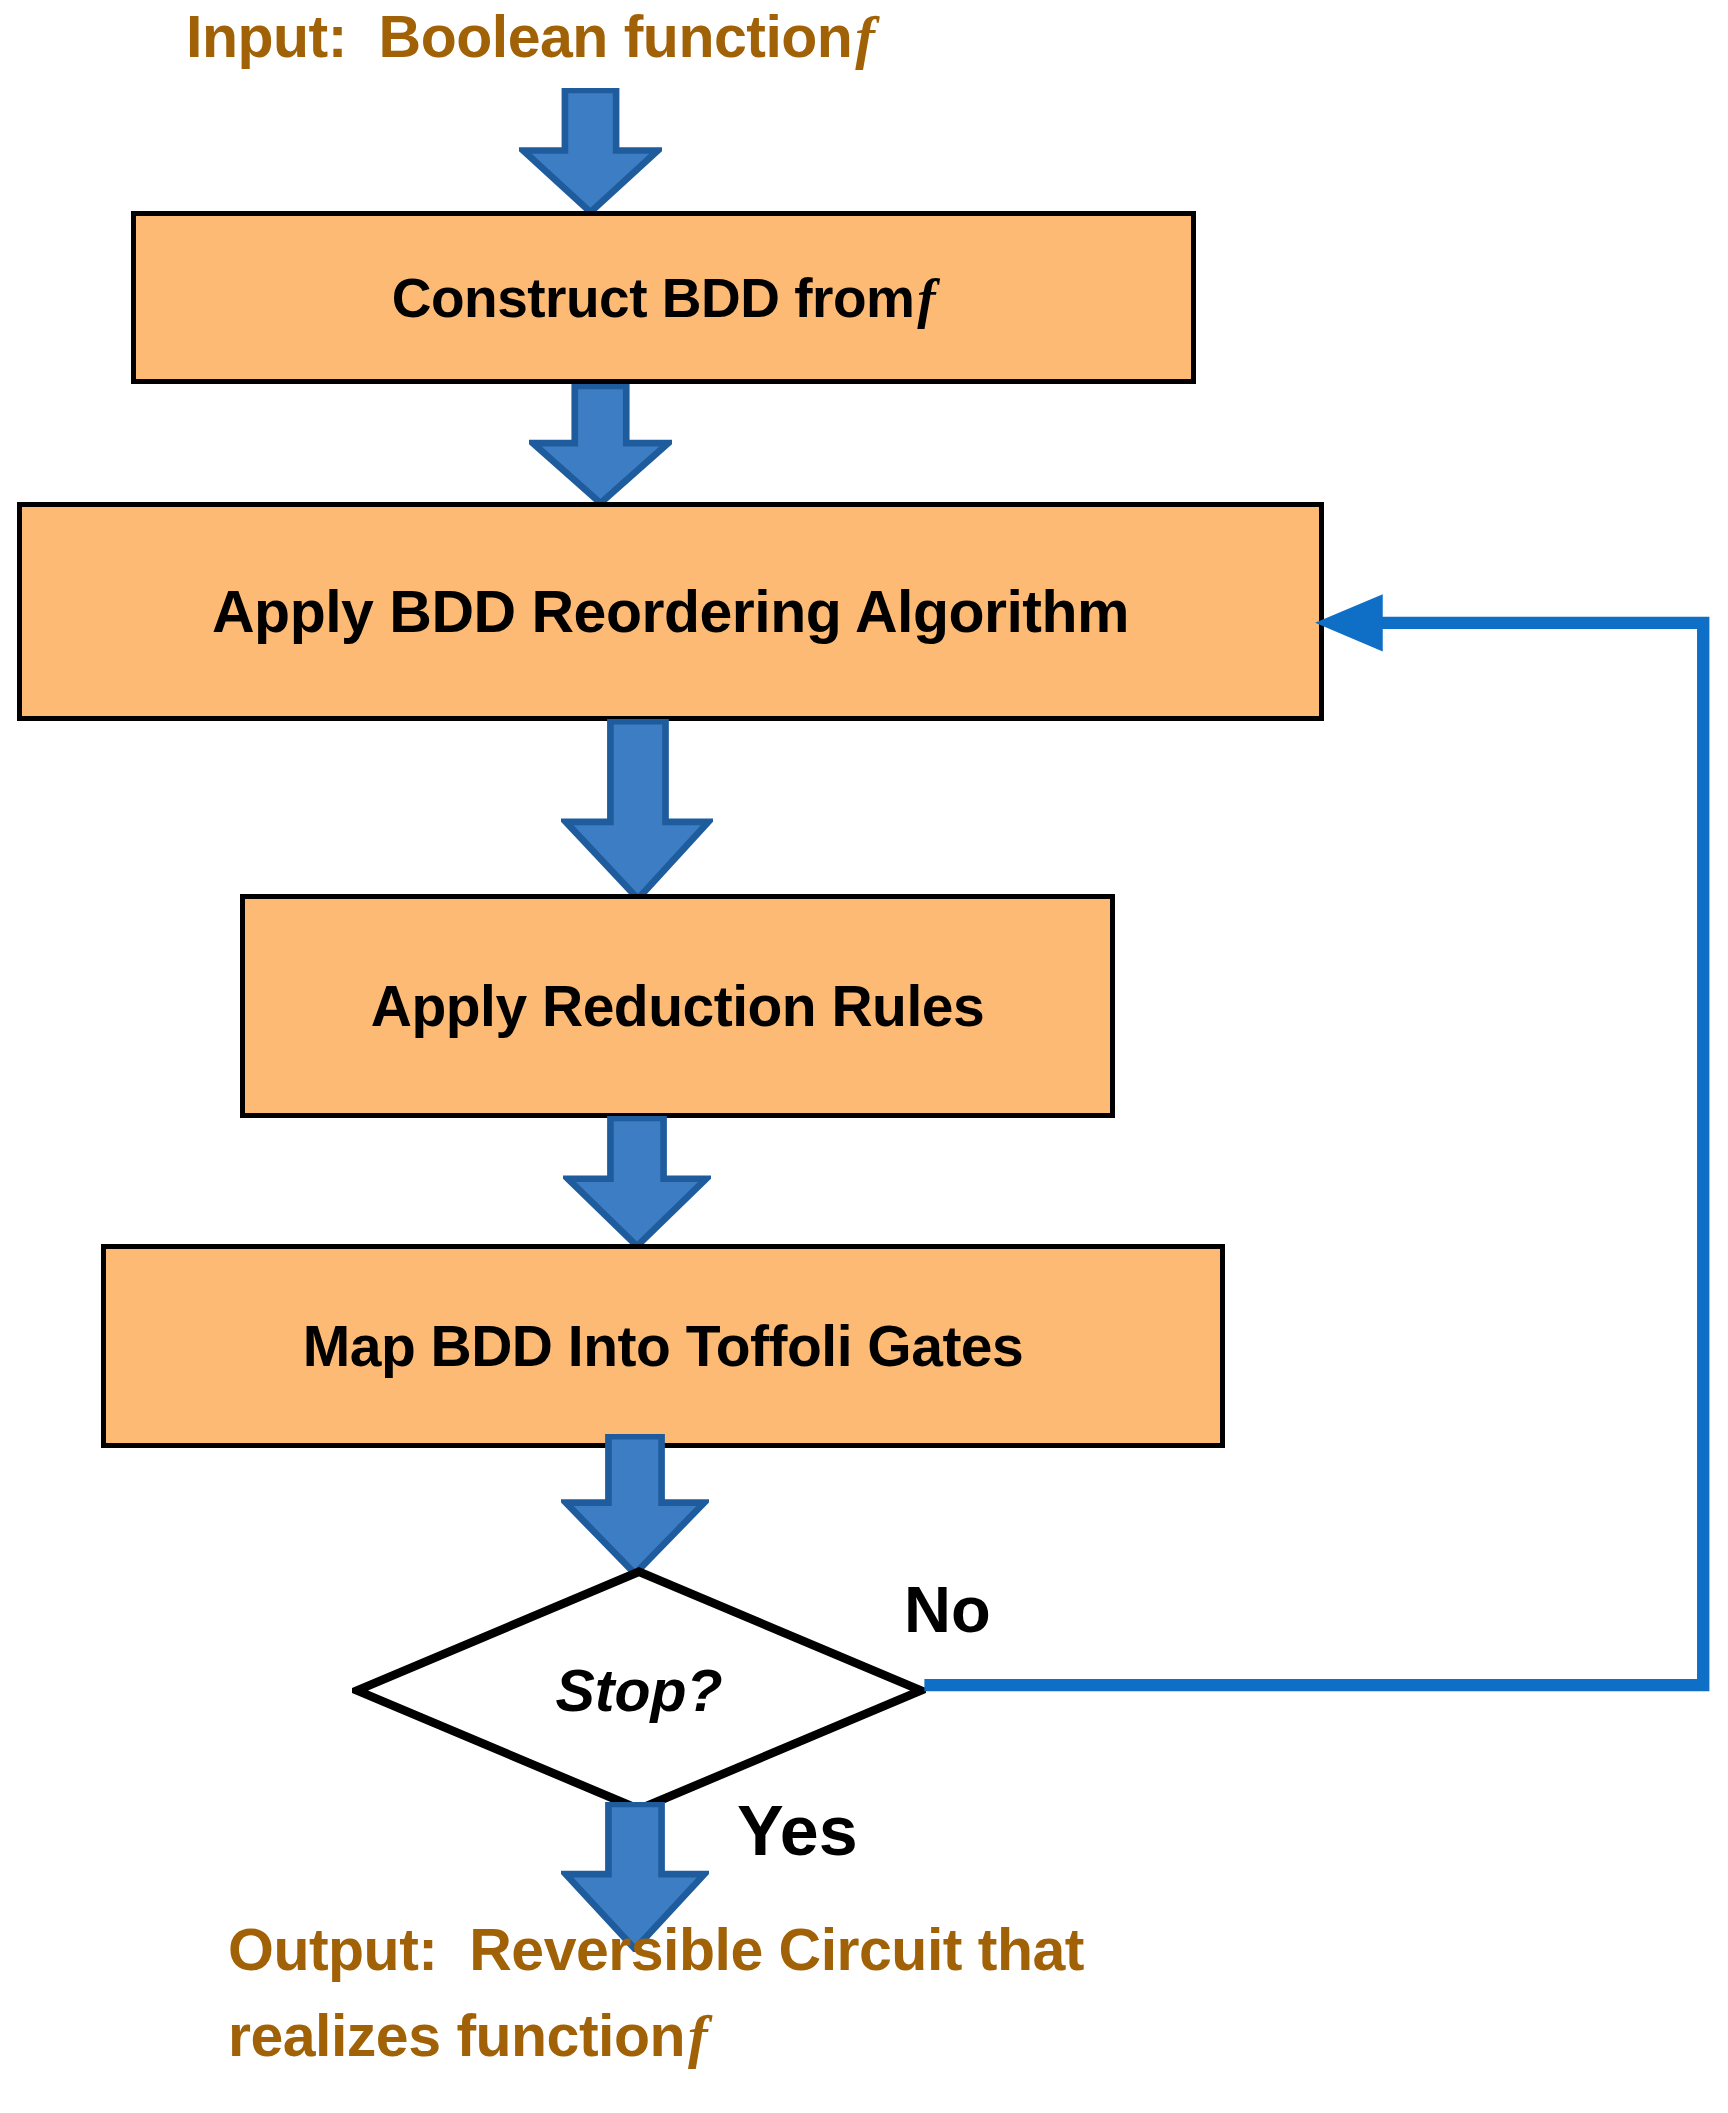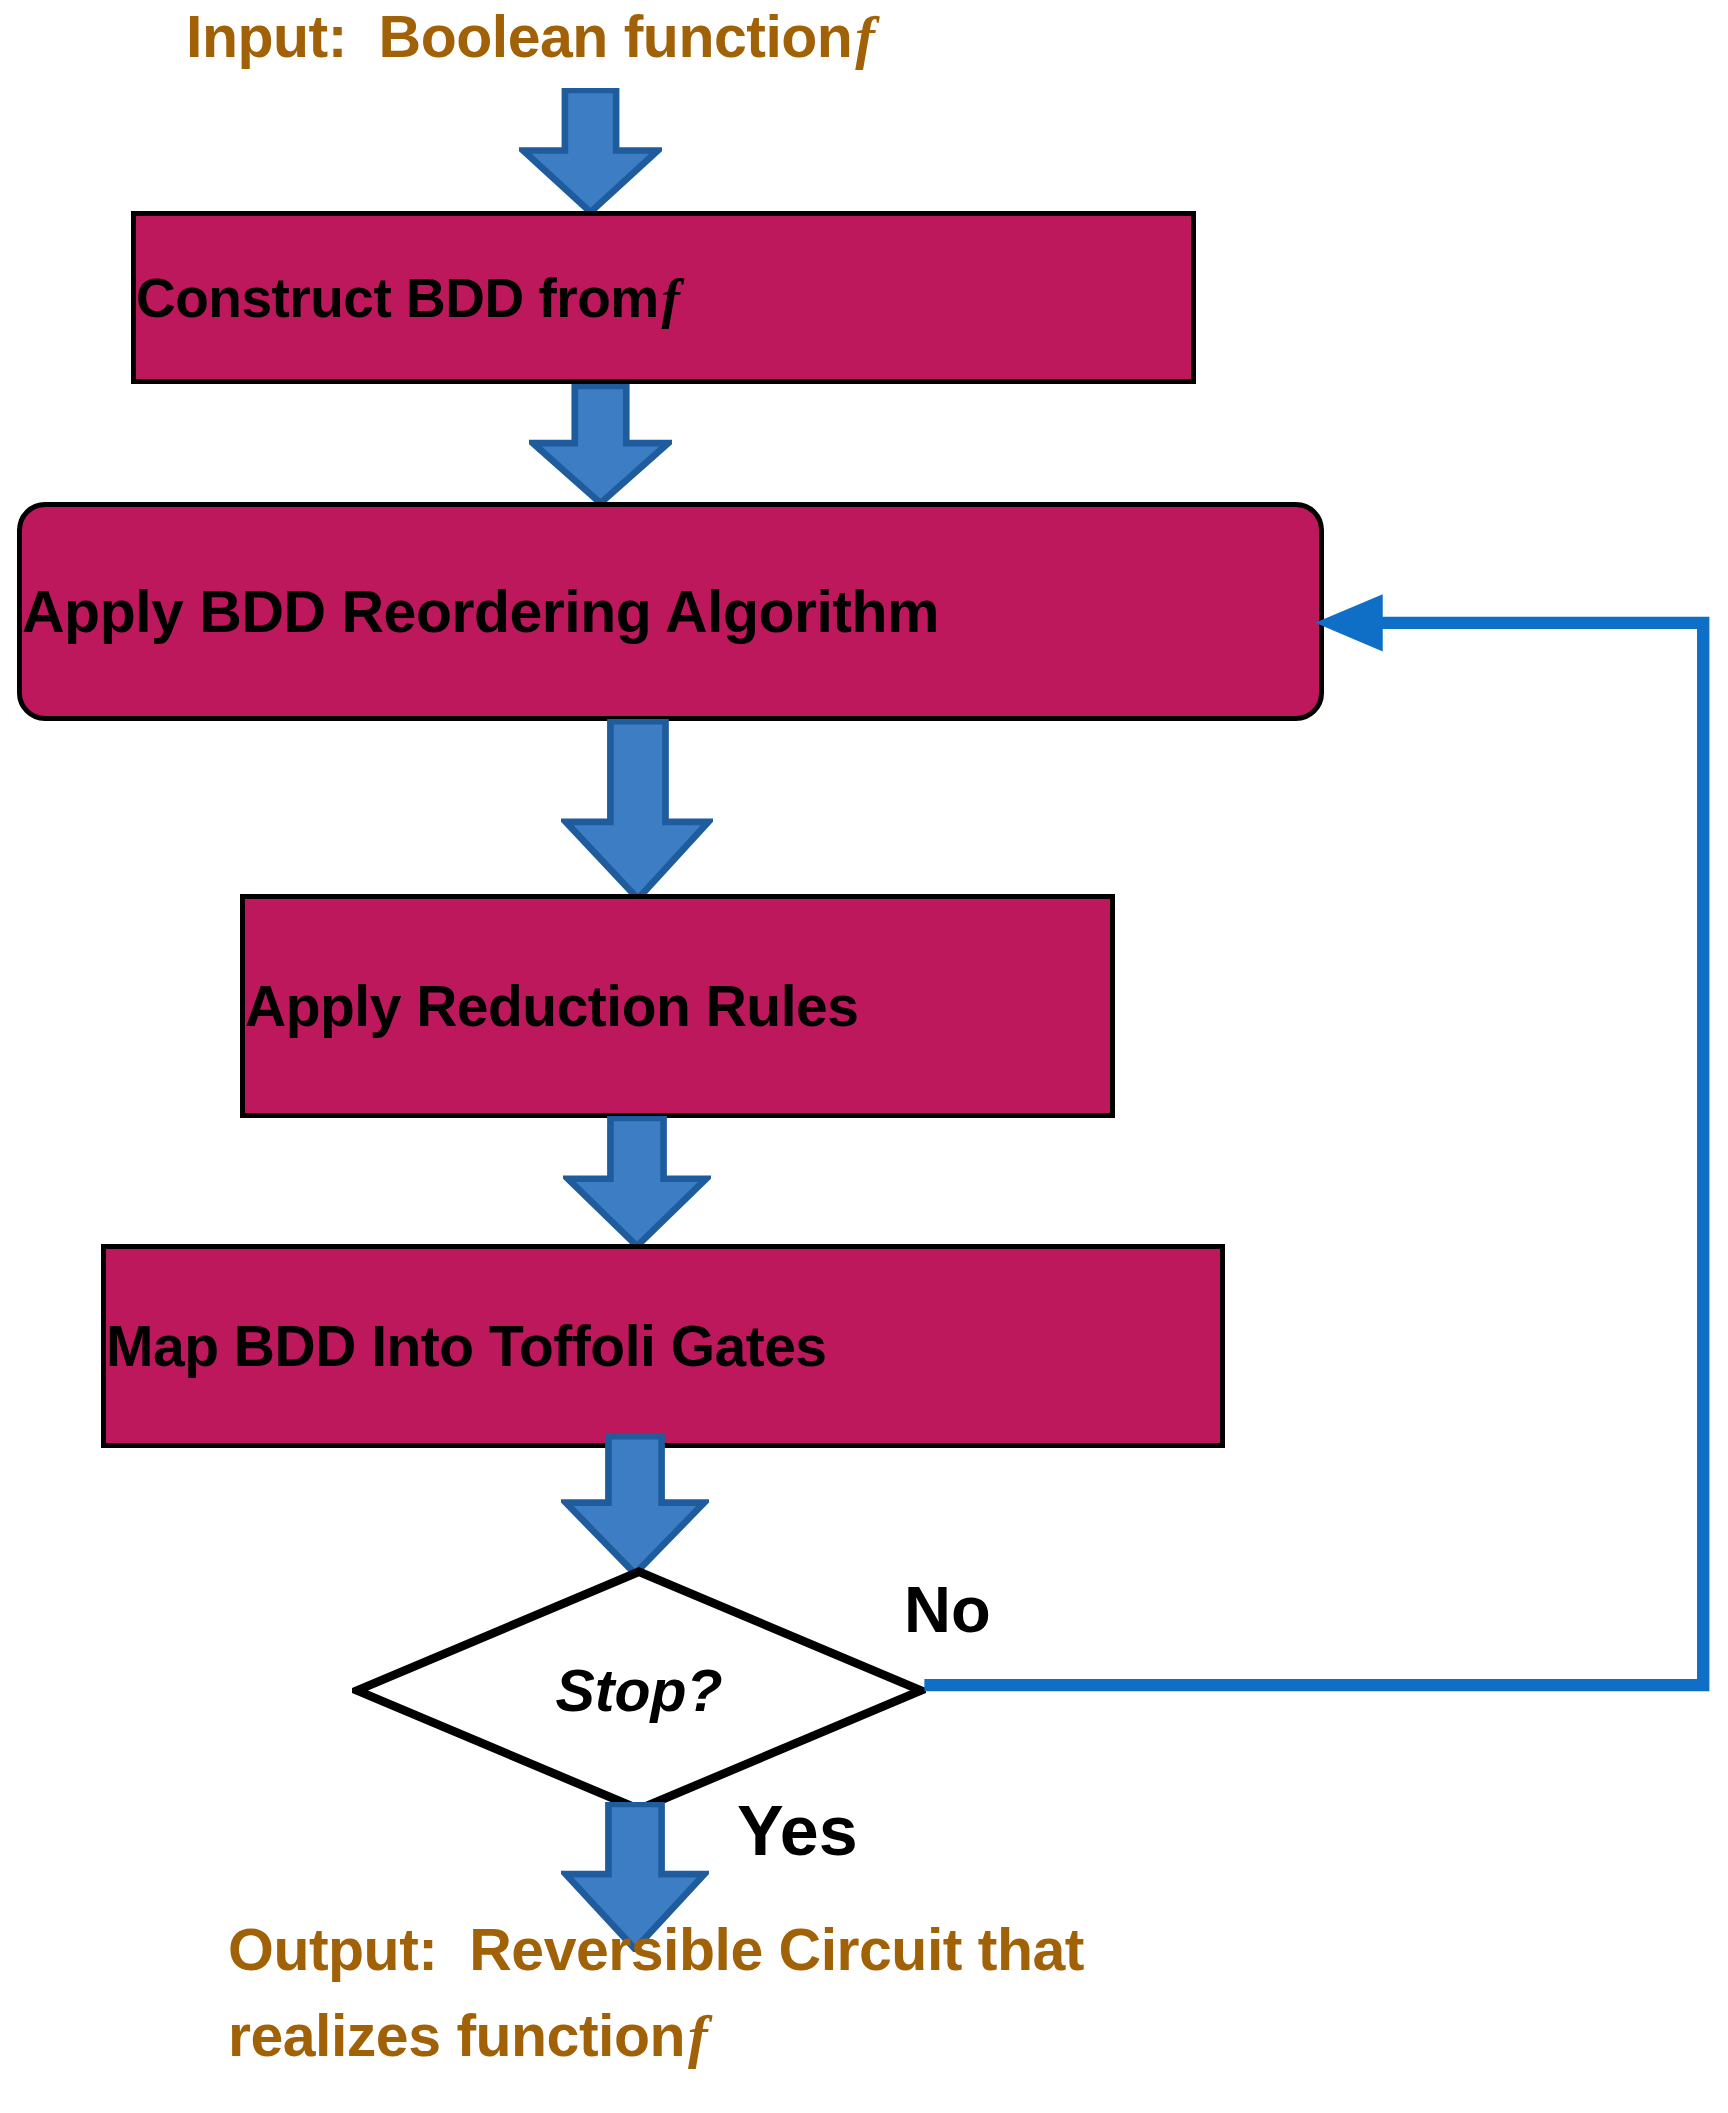--- a/index.html
+++ b/index.html
@@ -29,24 +29,25 @@
   .ital-f {
     font-style: italic;
     font-family: "Liberation Serif", serif;
     font-weight: bold;
     padding-left: 2.9px;
   }
   
   .proc-box {
     position: absolute;
     box-sizing: border-box;
-    background: #be185d;
+    background: #fdba74;
     border: 5.7px solid #000000;
     display: flex;
     align-items: center;
+    justify-content: center;
   }
   .proc-label {
     font-weight: bold;
     color: #000000;
     white-space: pre;
     letter-spacing: -0.5px;
     text-align: center;
   }
   
   .diamond-wrap {
@@ -106,21 +107,21 @@
   <div class="proc-box" style="left:131px; top:211px; width:1065px; height:173px;">
     <div class="proc-label" style="font-size:55px;"><span>Construct BDD from</span><span class="ital-f">f</span></div>
   </div>
 
   <div class="block-arrow" style="left:529px; top:384px; width:143px; height:122px;">
     <svg width="143" height="122" viewBox="0 0 150 128">
       <polygon points="48,2 102,2 102,62 146,62 75,125 4,62 48,62" fill="#3C7DC4" stroke="#1F5C9E" stroke-width="7" stroke-linejoin="miter"></polygon>
     </svg>
   </div>
 
-  <div class="proc-box" style="left:17px; top:502px; width:1307px; height:219px;border-radius:28px;">
+  <div class="proc-box" style="left:17px; top:502px; width:1307px; height:219px;">
     <div class="proc-label" style="font-size:59px;">Apply BDD Reordering Algorithm</div>
   </div>
 
   <div class="block-arrow" style="left:561px; top:719px; width:152px; height:183px;">
     <svg width="152" height="183" viewBox="0 0 160 192">
       <polygon points="52,2 110,2 110,108 155,108 81,189 5,108 52,108" fill="#3C7DC4" stroke="#1F5C9E" stroke-width="7" stroke-linejoin="miter"></polygon>
     </svg>
   </div>
 
   <div class="proc-box" style="left:240px; top:894px; width:875px; height:224px;">

